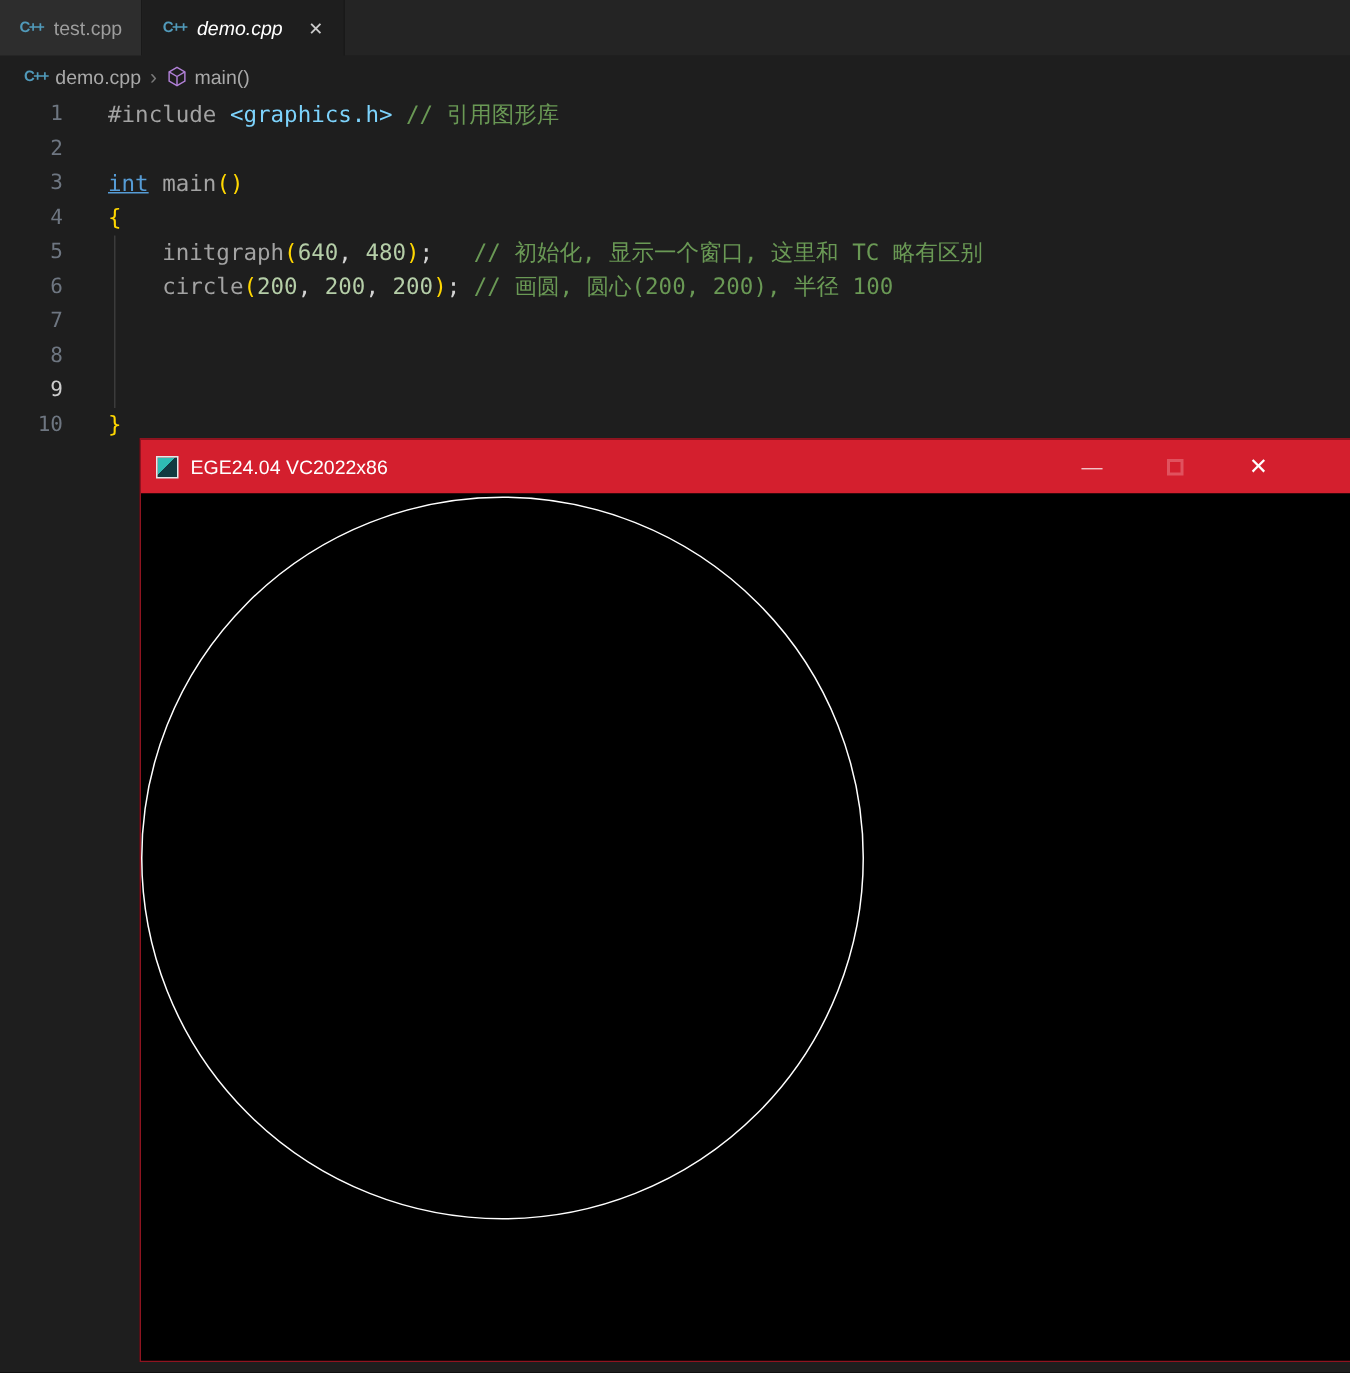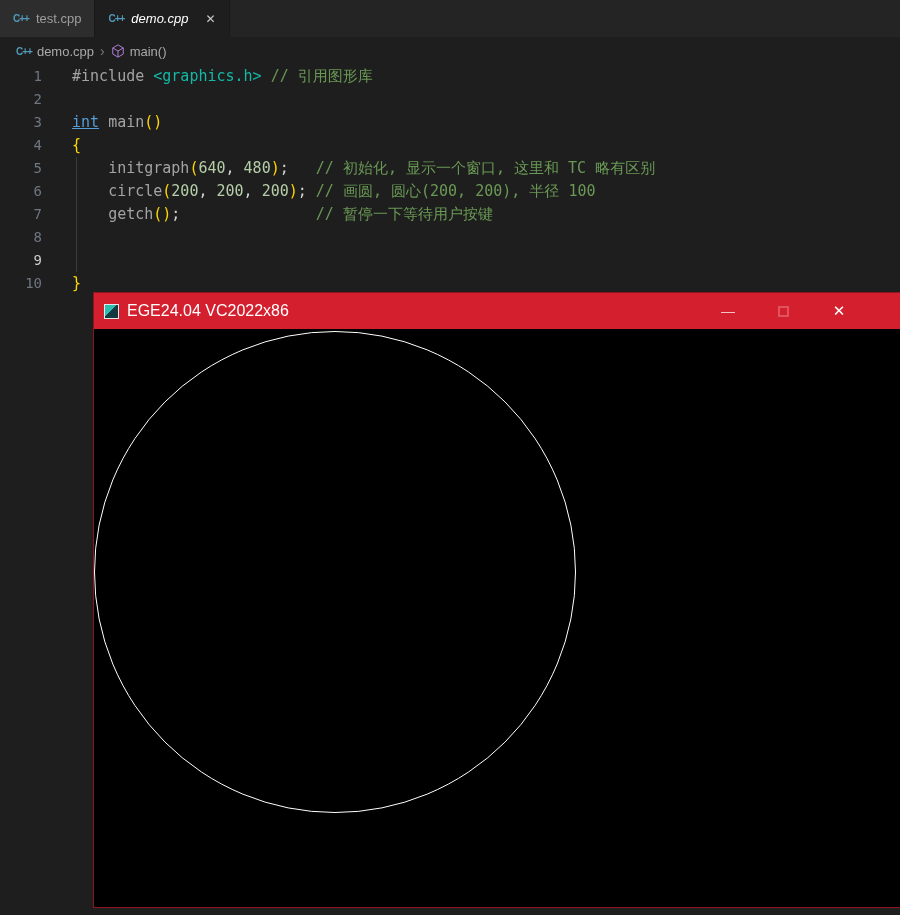--- a/index.html
+++ b/index.html
@@ -62,21 +62,21 @@
     color:#6e7681;
     font-size:14px;
     user-select:none;
   }
   .gutter.current { color:#cccccc; }
   .code-text { padding-left:30px; }
   .tk-kw  { color:#a3a3a3; }
   .tk-ty  { color:#569CD6;text-decoration:underline; }
   .tk-fn  { color:#a3a3a3; }
   .tk-nu  { color:#B5CEA8; }
-  .tk-str { color:#14b8a6; }
+  .tk-str { color:#7dd3fc; }
   .tk-cm  { color:#6A9955; }
   .tk-pl  { color:#D4D4D4; }
   .tk-br  { color:#FFD700; }
   .indent-guide {
     position:absolute;
     left:76px; top:92px;
     width:1px; height:115px;
     background:#3b3b3b;
   }
 
@@ -93,21 +93,21 @@
     background:#d41f2e;
     display:flex; align-items:center;
     padding:0 10px; gap:8px;
     position:relative;
   }
   .app-icon {
     width:15px; height:15px; flex:none;
     border:1px solid #dfeaea;
     background:linear-gradient(135deg, #2fbdb3 0%, #2fbdb3 45%, #123a40 45%, #123a40 100%);
   }
-  .win-title { color:#ffffff; font-size:16px; }
+  .win-title { color:#ffffff; font-size:13px; }
   .win-btn {
     position:absolute; top:0;
     width:46px; height:36px;
     display:flex; align-items:center; justify-content:center;
     cursor:pointer;
   }
   .btn-min   { left:611px; color:#f2c2c6; font-size:14px; }
   .btn-max   { left:666px; }
   .max-box   { width:11px; height:11px; border:2px solid #e0525e; display:block; }
   .btn-close { left:722px; color:#ffffff; font-size:15px; }
@@ -158,21 +158,21 @@
 
 <div class="editor">
   <div class="indent-guide"></div>
   <div id="code-lines">
       <div class="code-row"><div class="gutter">1</div><div class="code-text"><span class="tk-kw">#include</span><span class="tk-pl"> </span><span class="tk-str">&lt;graphics.h&gt;</span><span class="tk-pl"> </span><span class="tk-cm">// 引用图形库</span></div></div>
       <div class="code-row"><div class="gutter">2</div><div class="code-text"></div></div>
       <div class="code-row"><div class="gutter">3</div><div class="code-text"><span class="tk-ty">int</span><span class="tk-pl"> </span><span class="tk-fn">main</span><span class="tk-br">(</span><span class="tk-br">)</span></div></div>
       <div class="code-row"><div class="gutter">4</div><div class="code-text"><span class="tk-br">{</span></div></div>
       <div class="code-row"><div class="gutter">5</div><div class="code-text"><span class="tk-pl">    </span><span class="tk-fn">initgraph</span><span class="tk-br">(</span><span class="tk-nu">640</span><span class="tk-pl">, </span><span class="tk-nu">480</span><span class="tk-br">)</span><span class="tk-pl">;</span><span class="tk-pl">   </span><span class="tk-cm">// 初始化, 显示一个窗口, 这里和 TC 略有区别</span></div></div>
       <div class="code-row"><div class="gutter">6</div><div class="code-text"><span class="tk-pl">    </span><span class="tk-fn">circle</span><span class="tk-br">(</span><span class="tk-nu">200</span><span class="tk-pl">, </span><span class="tk-nu">200</span><span class="tk-pl">, </span><span class="tk-nu">200</span><span class="tk-br">)</span><span class="tk-pl">;</span><span class="tk-pl"> </span><span class="tk-cm">// 画圆, 圆心(200, 200), 半径 100</span></div></div>
-      <div class="code-row"><div class="gutter">7</div><div class="code-text"><span class="tk-pl">    </span><span class="tk-fn">getch</span><span class="tk-br">(</span><span class="tk-br">)</span><span class="tk-pl">;</span><span class="tk-pl">               </span><span class="tk-cm">// 暂停一下等待用户按键</span></div></div>
+      <div class="code-row"><div class="gutter">7</div></div>
       <div class="code-row"><div class="gutter">8</div></div>
       <div class="code-row"><div class="gutter current">9</div></div>
       <div class="code-row"><div class="gutter">10</div><div class="code-text"><span class="tk-br">}</span></div></div>
     </div>
 </div>
 
 <div class="ege-window">
   <div class="titlebar">
     <span class="app-icon"></span>
     <span class="win-title">EGE24.04 VC2022x86</span>

